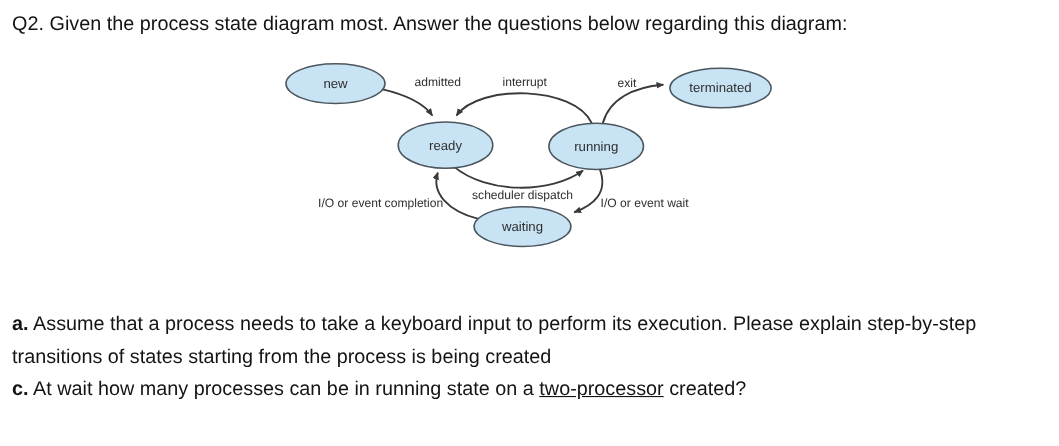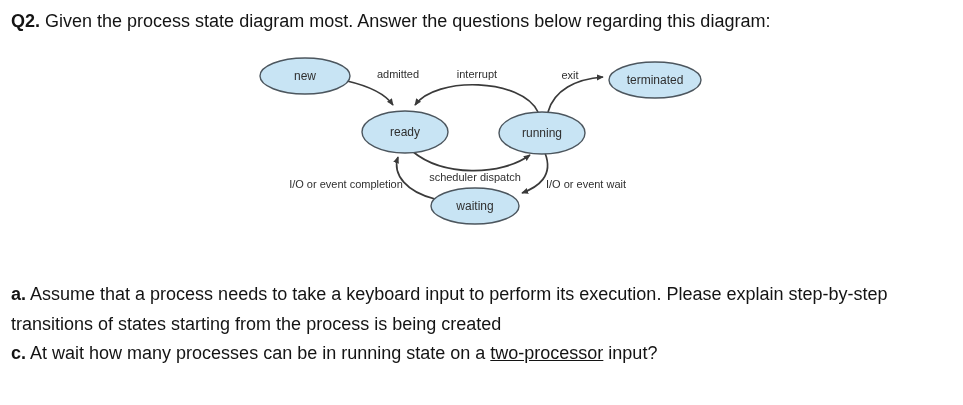--- a/index.html
+++ b/index.html
@@ -17,21 +17,21 @@
   }
   #title {
     position: absolute;
     left: 11px;
     top: 8px;
     width: 945px;
     font-size: 18px;
     line-height: 27px;
     color: #141414;
   }
-  #title b { font-weight: 700; }
+  #title b { font-weight: 400; }
   #diagram-wrap {
     position: absolute;
     left: 235px;
     top: 50px;
     width: 480px;
     height: 180px;
   }
   svg text {
     font-family: "Liberation Sans", "DejaVu Sans", sans-serif;
   }
@@ -85,16 +85,16 @@
         <text x="307" y="87" text-anchor="middle" font-size="12" fill="#2f2f2f">running</text>
         <ellipse cx="420" cy="30" rx="46" ry="18" fill="#c8e4f4" stroke="#4c565e" stroke-width="1.4"></ellipse>
         <text x="420" y="34" text-anchor="middle" font-size="12" fill="#2f2f2f">terminated</text>
         <ellipse cx="240" cy="156" rx="44" ry="18" fill="#c8e4f4" stroke="#4c565e" stroke-width="1.4"></ellipse>
         <text x="240" y="160" text-anchor="middle" font-size="12" fill="#2f2f2f">waiting</text>
       </svg>
   </div>
 
   <div id="questions">
     <p><b>a.</b> <span>Assume that a process needs to take a keyboard input to perform its execution. Please explain step-by-step transitions of states starting from the process is being created</span></p>
-    <p><b>c.</b> <span>At wait how many processes can be in running state on a </span><span class="u">two-processor</span><span> input?</span></p>
+    <p><b>c.</b> <span>At wait how many processes can be in running state on a </span><span class="u">two-processor</span><span> created?</span></p>
   </div>
 
 </div>
 
 </body></html>

